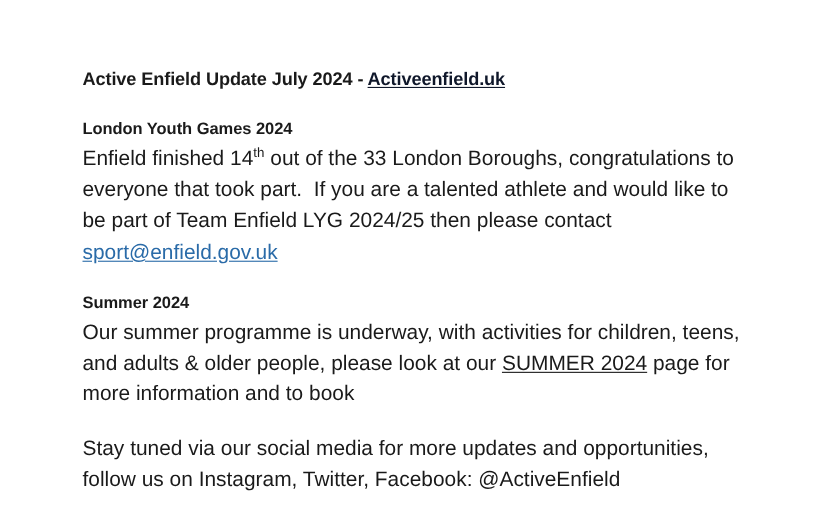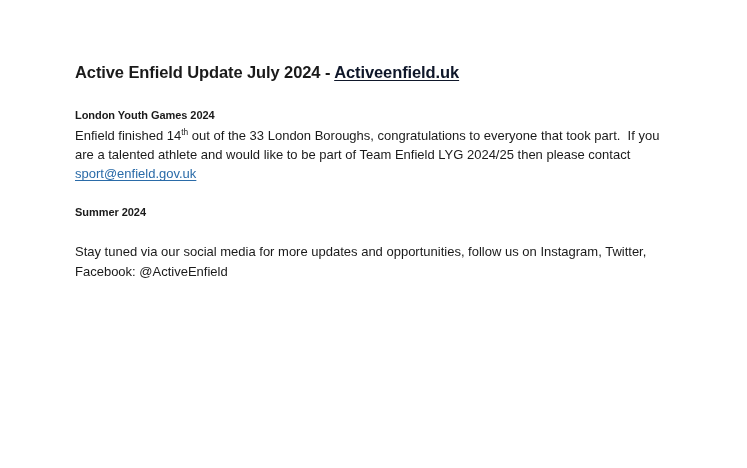--- a/index.html
+++ b/index.html
@@ -35,31 +35,31 @@
     font-weight: bold;
     line-height: 1.33;
     letter-spacing: -0.1px;
     margin: 0 0 24px 0;
     white-space: nowrap;
   }
   .doc-title .t-text { color: #1a1a1a; text-align: center; }
 
   
   .sec-heading {
-    font-size: 11px;
+    font-size: 15px;
     font-weight: bold;
     line-height: 1.35;
     letter-spacing: -0.05px;
     margin: 0 0 3px 0;
     color: #1a1a1a;
   }
 
   
   .para {
-    font-size: 13px;
+    font-size: 19px;
     line-height: 1.48;
     margin: 0;
     color: #1a1a1a;
     white-space: pre-wrap;
   }
 
   .block { margin-bottom: 22px; }
   .block:last-child { margin-bottom: 0; }
 
   
@@ -93,20 +93,21 @@
 
     <h1 class="doc-title"><span class="t-text">Active Enfield Update July 2024 - </span><a href="#" class="link-blue">Activeenfield.uk</a></h1>
 
     <div class="block">
       <h2 class="sec-heading">London Youth Games 2024</h2>
       <p class="para"><span>Enfield finished 14</span><sup>th</sup><span> out of the 33 London Boroughs, congratulations to everyone that took part.  If you are a talented athlete and would like to be part of Team Enfield LYG 2024/25 then please contact </span><a href="#" class="link-blue-dark">sport@enfield.gov.uk</a></p>
     </div>
 
     <div class="block">
       <h2 class="sec-heading">Summer 2024</h2>
+      <p class="para"><span>Our summer programme is underway, with activities for children, teens, and adults &amp; older people, please look at our </span><a href="#" class="link-plain">SUMMER 2024</a><span> page for more information and to book</span></p>
     </div>
 
 
     <div class="block">
       <p class="para">Stay tuned via our social media for more updates and opportunities, follow us on Instagram, Twitter, Facebook: @ActiveEnfield</p>
     </div>
 
   </div>
 </div>
 

